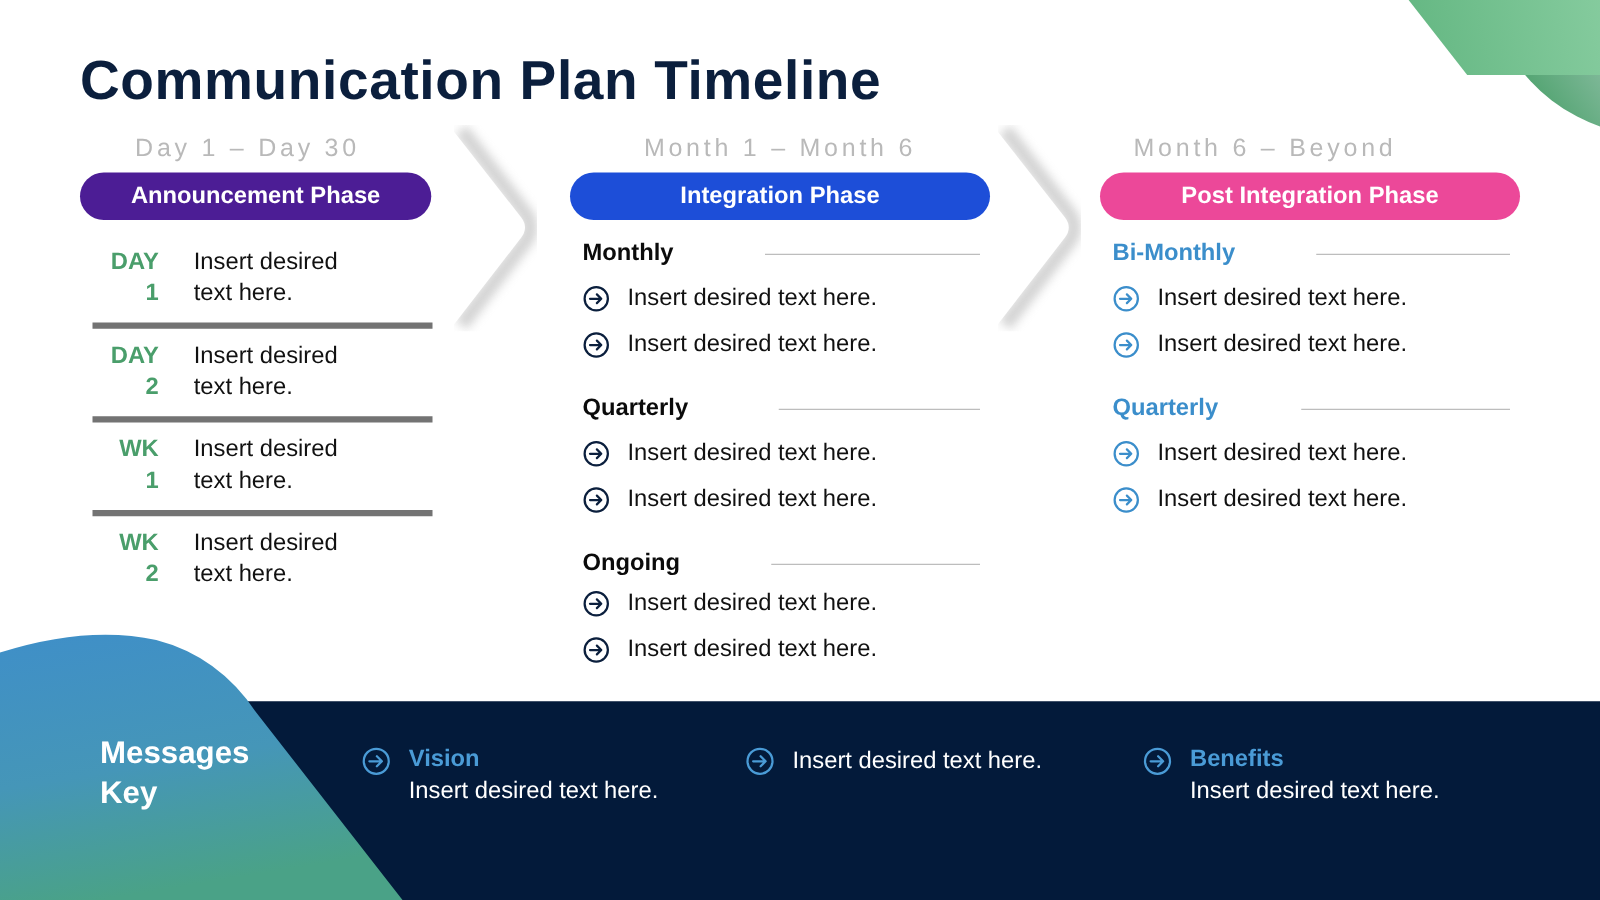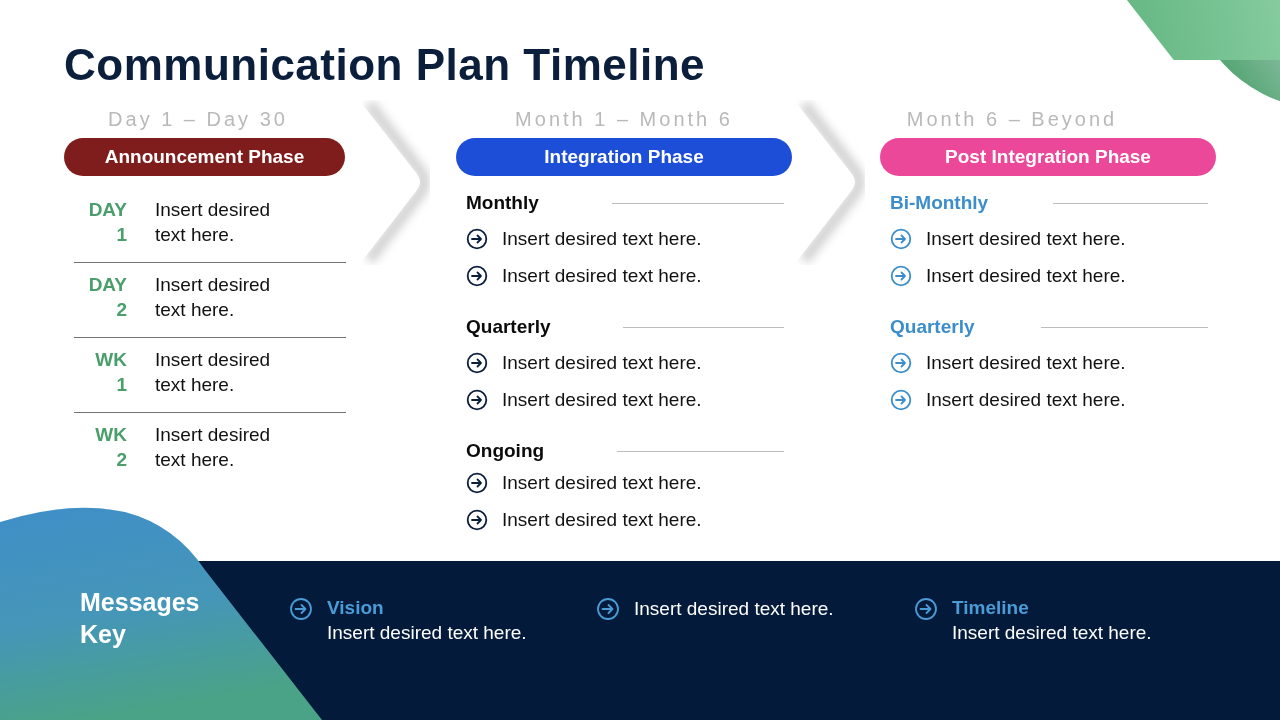--- a/index.html
+++ b/index.html
@@ -28,26 +28,26 @@
   .chevron svg { width: 100%; height: 100%; }
 
   .phase-range {
     position: absolute; top: 108px; width: 336px; text-align: center;
     font-size: 20px; color: #b9b9b9; letter-spacing: 3px;
   }
   .phase-pill {
     position: absolute; top: 138px; height: 38px; border-radius: 19px;
     color: #fff; font-weight: 700; font-size: 19px; text-align: center; line-height: 38px;
   }
-  .pill-green { left: 64px; width: 281px; background: #7f1d1d; }
+  .pill-green { left: 64px; width: 281px; background: #4c1d95; }
   .pill-navy { left: 456px; width: 336px; background: #1d4ed8; }
   .pill-blue { left: 880px; width: 336px; background: #ec4899; }
 
   .ann-list { position: absolute; left: 74px; top: 188px; width: 272px; }
-  .ann-row { display: flex; height: 75px; border-bottom: 1px solid #737373; padding-top: 9px; }
+  .ann-row { display: flex; height: 75px; border-bottom: 5px solid #737373; padding-top: 9px; }
   .ann-row:last-child { border-bottom: none; }
   .ann-tag { width: 53px; text-align: right; color: #4a9e6b; font-weight: 700; font-size: 19px; line-height: 25px; }
   .ann-text { margin-left: 28px; font-size: 19px; line-height: 25px; color: #111; }
 
   .group { position: absolute; }
   .group-head { display: flex; align-items: center; height: 26px; gap: 43px; }
   .group-title { font-size: 19px; font-weight: 700; white-space: nowrap; }
   .group-line { flex: 1; height: 1px; background: #bdbdbd; margin-left: 30px; }
   .bullet { display: flex; align-items: center; height: 37px; font-size: 19px; color: #111; }
   .bullet .ico { width: 22px; height: 22px; margin-right: 14px; flex: none; }
@@ -291,16 +291,16 @@
   <div>
     <div class="km-text">Insert desired text here.</div>
   </div>
 </div>
 <div class="km-item" style="left:914px;">
   <svg class="ico" viewBox="0 0 24 24">
       <circle cx="12" cy="12" r="10" fill="none" stroke="#4a9bd6" stroke-width="1.8"></circle>
       <path d="M6.5 12h10M12.5 8l4 4-4 4" fill="none" stroke="#4a9bd6" stroke-width="1.8" stroke-linecap="round" stroke-linejoin="round"></path>
     </svg>
   <div>
-    <div class="km-title">Timeline</div>
+    <div class="km-title">Benefits</div>
     <div class="km-text">Insert desired text here.</div>
   </div>
 </div>
 
 </body></html>

